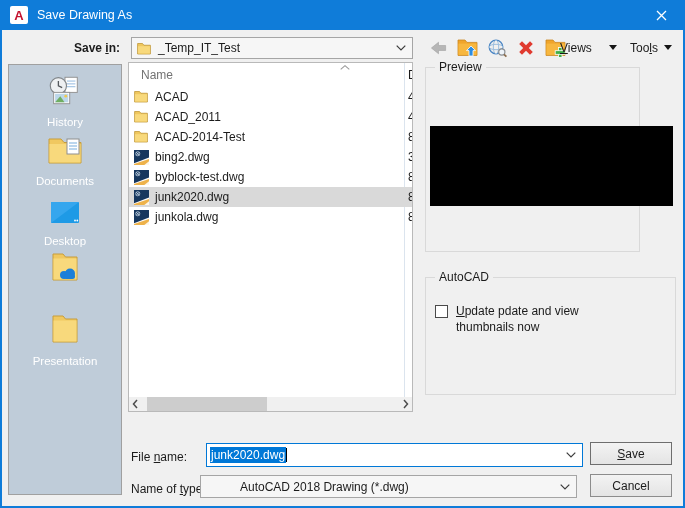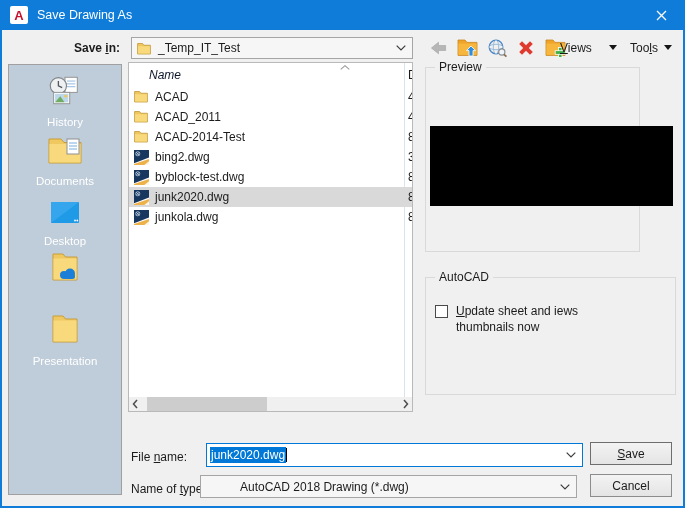--- a/index.html
+++ b/index.html
@@ -32,21 +32,21 @@
 
   
   .sidebar { position:absolute; left:8px; top:64px; width:114px; height:431px; background:#bfccd9; border:1px solid #a0a0a0; }
   .side-item { position:absolute; left:0; width:100%; text-align:center; }
   .side-item .lbl { color:#fff; font-size:11.5px; display:block; margin-top:7px; }
 
   
   .listpanel { position:absolute; left:128px; top:62px; width:285px; height:350px; background:#fff; border:1px solid #b9b9b9; overflow:hidden; }
   .colsep { position:absolute; left:275px; top:0; width:1px; height:334px; background:#dbe4ee; }
   .lheader { position:absolute; left:0; top:0; width:100%; height:22px; }
-  .lheader .h1 { position:absolute; left:20px; top:5px; color:#0f172a;font-style:italic; }
+  .lheader .h1 { position:absolute; left:12px; top:5px; color:#737373; }
   .lheader .h2 { position:absolute; left:279px; top:5px; color:#1b1b1b; }
   .sortchev { position:absolute; left:211px; top:2px; }
   .lrow { position:absolute; left:0; width:285px; height:20px;padding-left:32px; }
   .lrow.selected { background:#d9d9d9; }
   .lrow .ric { position:absolute; left:5px; top:3px; }
   .lrow .rname { position:absolute; left:26px; top:3px; white-space:nowrap; }
   .lrow .rdate { position:absolute; left:279px; top:3px; }
   .hscroll { position:absolute; left:0; top:334px; width:283px; height:14px; background:#f0f0f0; }
   .hthumb { position:absolute; left:18px; top:0; width:120px; height:14px; background:#cdcdcd; }
   .harrow { position:absolute; top:2px; }
@@ -292,21 +292,21 @@
   </div>
 
   <div class="group preview-group">
     <span class="gtitle">Preview</span>
     <div class="preview-black"></div>
   </div>
 
   <div class="group options-group">
     <span class="gtitle">AutoCAD</span>
     <div class="checkbox"></div>
-    <div class="chk-line1"><span class="mn">U</span><span>pdate sheet and iews</span></div>
+    <div class="chk-line1"><span class="mn">U</span><span>pdate pdate and view</span></div>
     <div class="chk-line2">thumbnails now</div>
   </div>
 
   <div class="f-label" style="top:450px"><span>File </span><span class="mn">n</span><span>ame:</span></div>
   <div class="combo fname-combo">
     <span class="fname-sel">junk2020.dwg</span>
       <span class="fname-caret"></span>
     <svg class="chev" width="10" height="6" viewBox="0 0 10 6">
       <polyline points="0.7,0.7 5,5 9.3,0.7" fill="none" stroke="#3c3c3c" stroke-width="1.2"></polyline>
     </svg>

